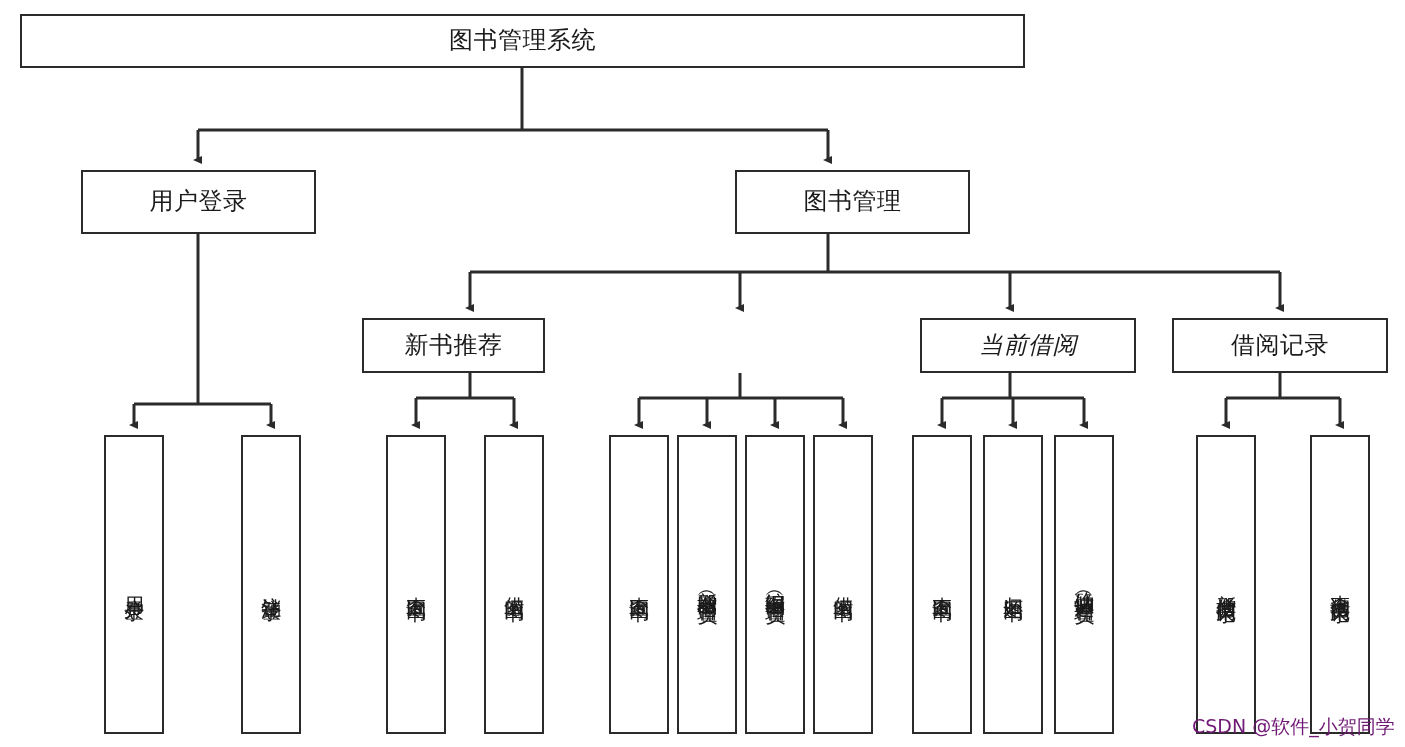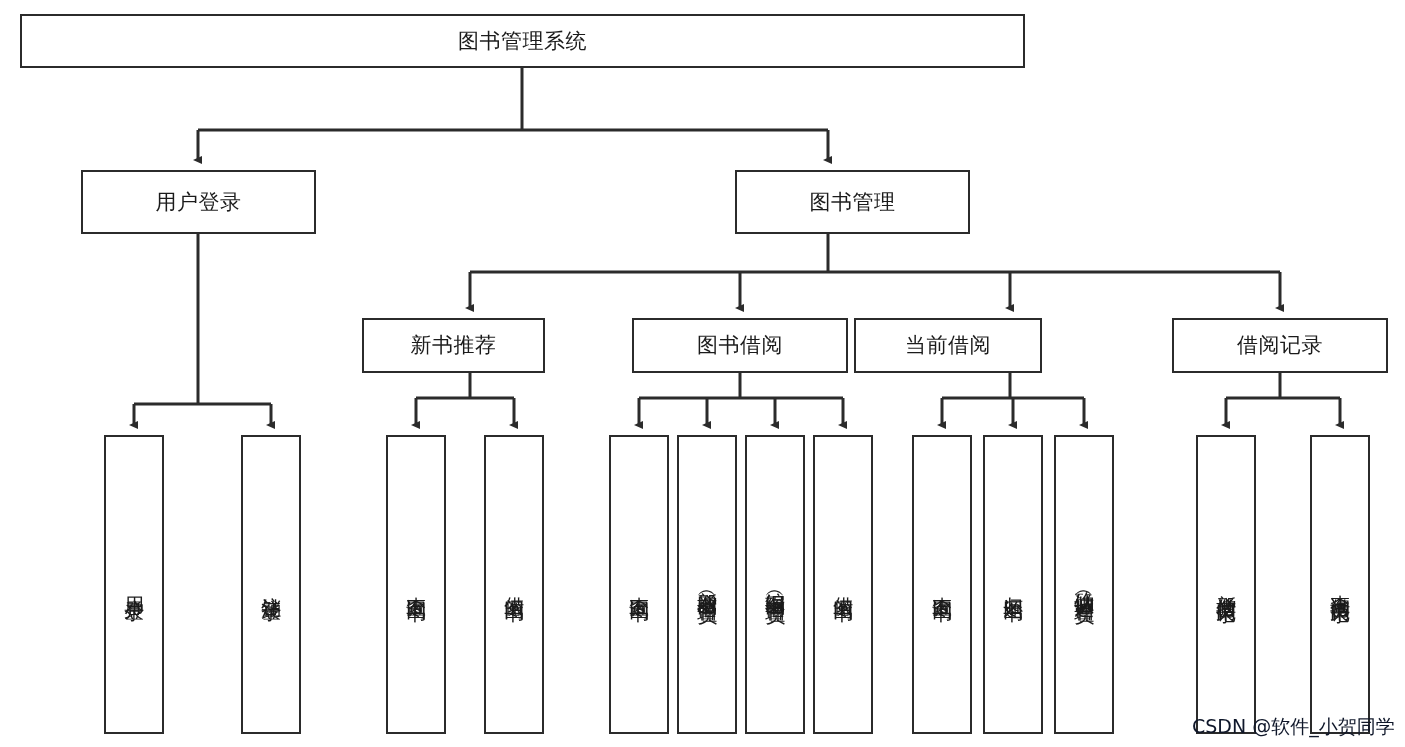--- a/index.html
+++ b/index.html
@@ -26,41 +26,41 @@
     position:absolute;
     box-sizing:border-box;
     background:#ffffff;
     border:2px solid #2b2b2b;
     display:flex;
     align-items:center;
     justify-content:center;
     z-index:2;
   }
   .node .label{
-    font-size:21px;
+    font-size:24px;
     line-height:1.15;
     color:#1b1b1b;
     letter-spacing:0.5px;
     white-space:nowrap;
   }
   
   .node.vertical .label{
     writing-mode:vertical-rl;
     text-orientation:upright;
     -webkit-text-orientation:upright;
     font-size:20px;
     line-height:1.18;
     letter-spacing:2px;
     white-space:normal;
     max-height:270px;
   }
   .watermark{
     position:absolute;
     font-size:19px;
-    color:#0f172a;
+    color:#701a75;
     white-space:nowrap;
     z-index:3;
     font-family:"DejaVu Sans","Liberation Sans",sans-serif;
   }
 </style>
 </head>
 <body>
 
 <div id="canvas">
 
@@ -121,24 +121,21 @@
   <div class="node" style="left:81px; top:170px; width:235px; height:64px;">
     <span class="label">用户登录</span>
   </div>
   <div class="node" style="left:711px; top:170px; width:235px; height:64px;margin-left:24px;">
     <span class="label">图书管理</span>
   </div>
 
   <div class="node" style="left:362px; top:318px; width:183px; height:55px;">
     <span class="label">新书推荐</span>
   </div>
-  <div class="node" style="left:632px; top:318px; width:216px; height:55px;">
-    <span class="label">图书借阅</span>
-  </div>
-  <div class="node" style="left:854px; top:318px; width:188px; height:55px;">
+  <div class="node" style="left:920px; top:318px; width:216px; height:55px;font-style:italic;">
     <span class="label">当前借阅</span>
   </div>
   <div class="node" style="left:1172px; top:318px; width:216px; height:55px;">
     <span class="label">借阅记录</span>
   </div>
 
   <div class="node vertical" style="left:104px; top:435px; width:60px; height:299px;">
     <span class="label">用户登录</span>
   </div>
   <div class="node vertical" style="left:241px; top:435px; width:60px; height:299px;">

